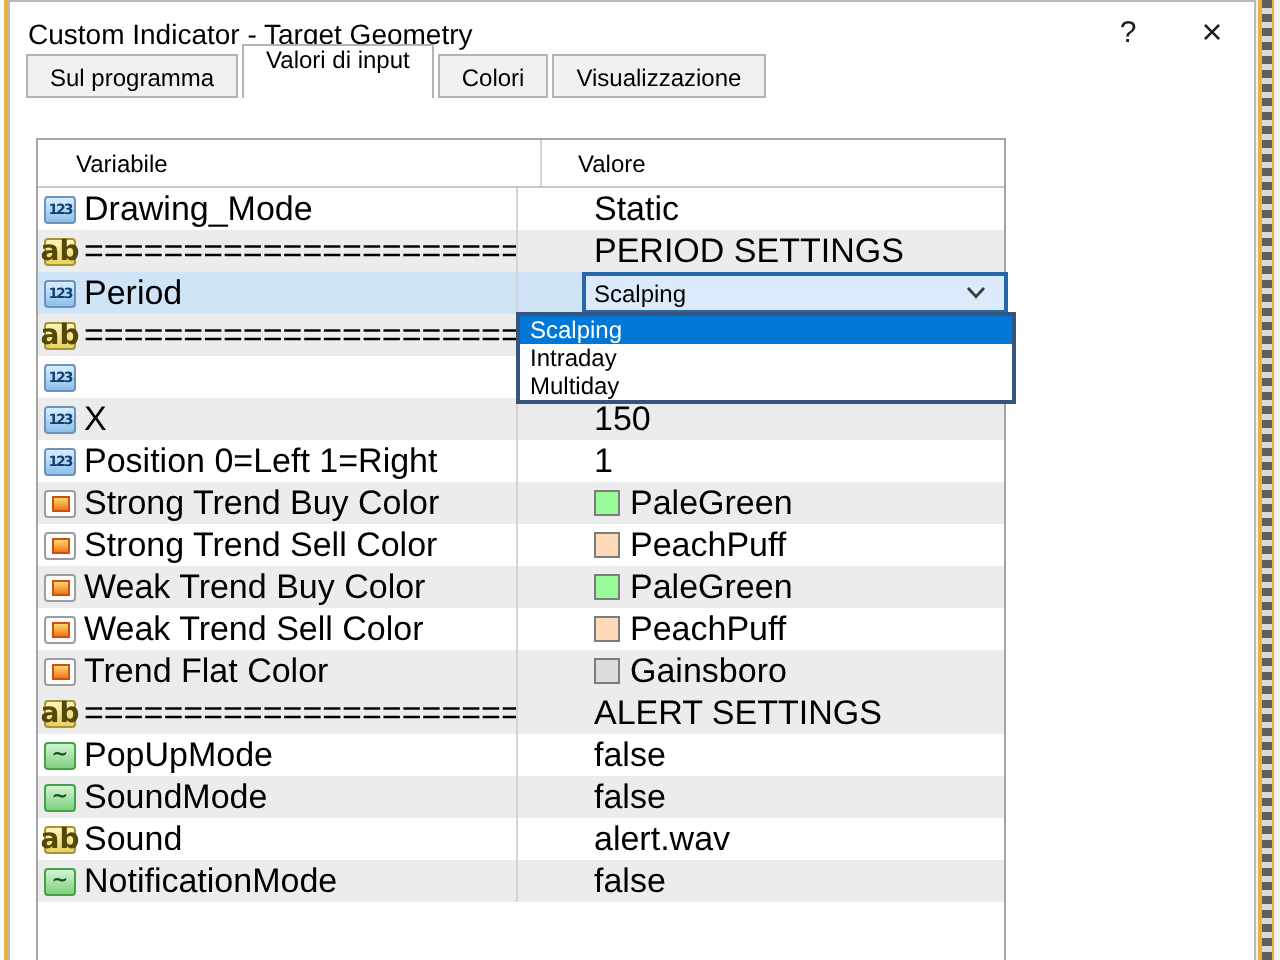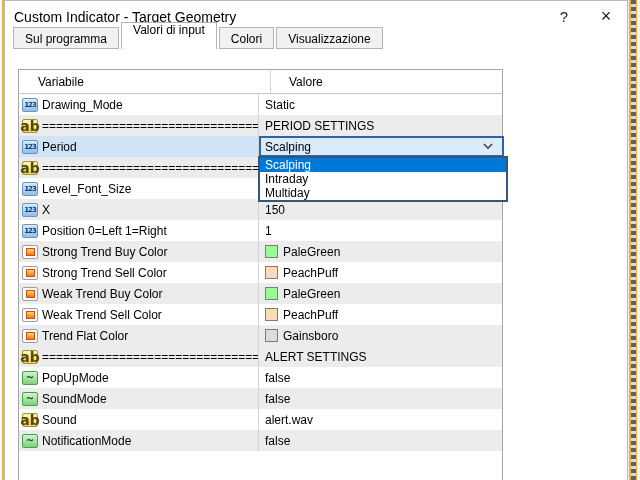--- a/index.html
+++ b/index.html
@@ -35,29 +35,29 @@
   .tab.active { height:27px; padding-top:0; background:#fff; border-bottom:none; z-index:2; }
 
   
   .table { position:absolute; left:13px; top:68px; width:485px; height:414px;
            border:1px solid #a5a5a5; background:#fff; }
   .thead { display:flex; height:24px; border-bottom:1px solid #c8c8c8; background:#fff; }
   .th { font-size:12px; display:flex; align-items:center;margin-left:12px; }
   .th.c-name  { width:240px; padding-left:7px; border-right:1px solid #d4d4d4; }
   .th.c-value { flex:1; padding-left:6px; }
 
-  .row { display:flex; height:21px; background:#fff; }
+  .row { display:flex; height:21px; background:#fff;gap:32px; }
   .row.stripe   { background:#ececec; }
   .row.selected { background:#cfe5f7; }
   .name-cell  { width:240px; border-right:1px solid #d4d4d4; display:flex; align-items:center;
                 padding-left:2px; overflow:hidden; }
   .value-cell { flex:1; display:flex; align-items:center; padding-left:6px;
                 overflow:hidden; position:relative; }
   .value-cell.cb-cell { padding:0; overflow:visible; }
-  .row-label, .row-value { font-size:12px; white-space:nowrap; }
+  .row-label, .row-value { font-size:17px; white-space:nowrap; }
 
   
   .icon { flex:0 0 16px; width:16px; height:14px; margin:0 4px 0 1px; border-radius:2px;
           display:flex; align-items:center; justify-content:center;
           font-family:"DejaVu Sans", sans-serif; font-weight:bold; }
   .icon-numeric { background:linear-gradient(#d8edff,#8cc0ea); border:1px solid #6b93bb;
                   color:#123f70; font-size:7px; letter-spacing:-1px; }
   .icon-text    { background:linear-gradient(#fdf6b8,#e7d25e); border:1px solid #a59336;
                   color:#554708; font-size:14px; }
   .icon-color   { background:#fdfdfd; border:1px solid #9d9d9d; }
@@ -150,21 +150,20 @@
       <span class="row-label">==================================</span>
     </div>
     <div class="value-cell">
 
       <span class="row-value"></span>
     </div>
   </div>
         <div class="row">
     <div class="name-cell">
       <span class="icon icon-numeric">123</span>
-      <span class="row-label">Level_Font_Size</span>
     </div>
     <div class="value-cell">
 
       <span class="row-value"></span>
     </div>
   </div>
         <div class="row stripe">
     <div class="name-cell">
       <span class="icon icon-numeric">123</span>
       <span class="row-label">X</span>

